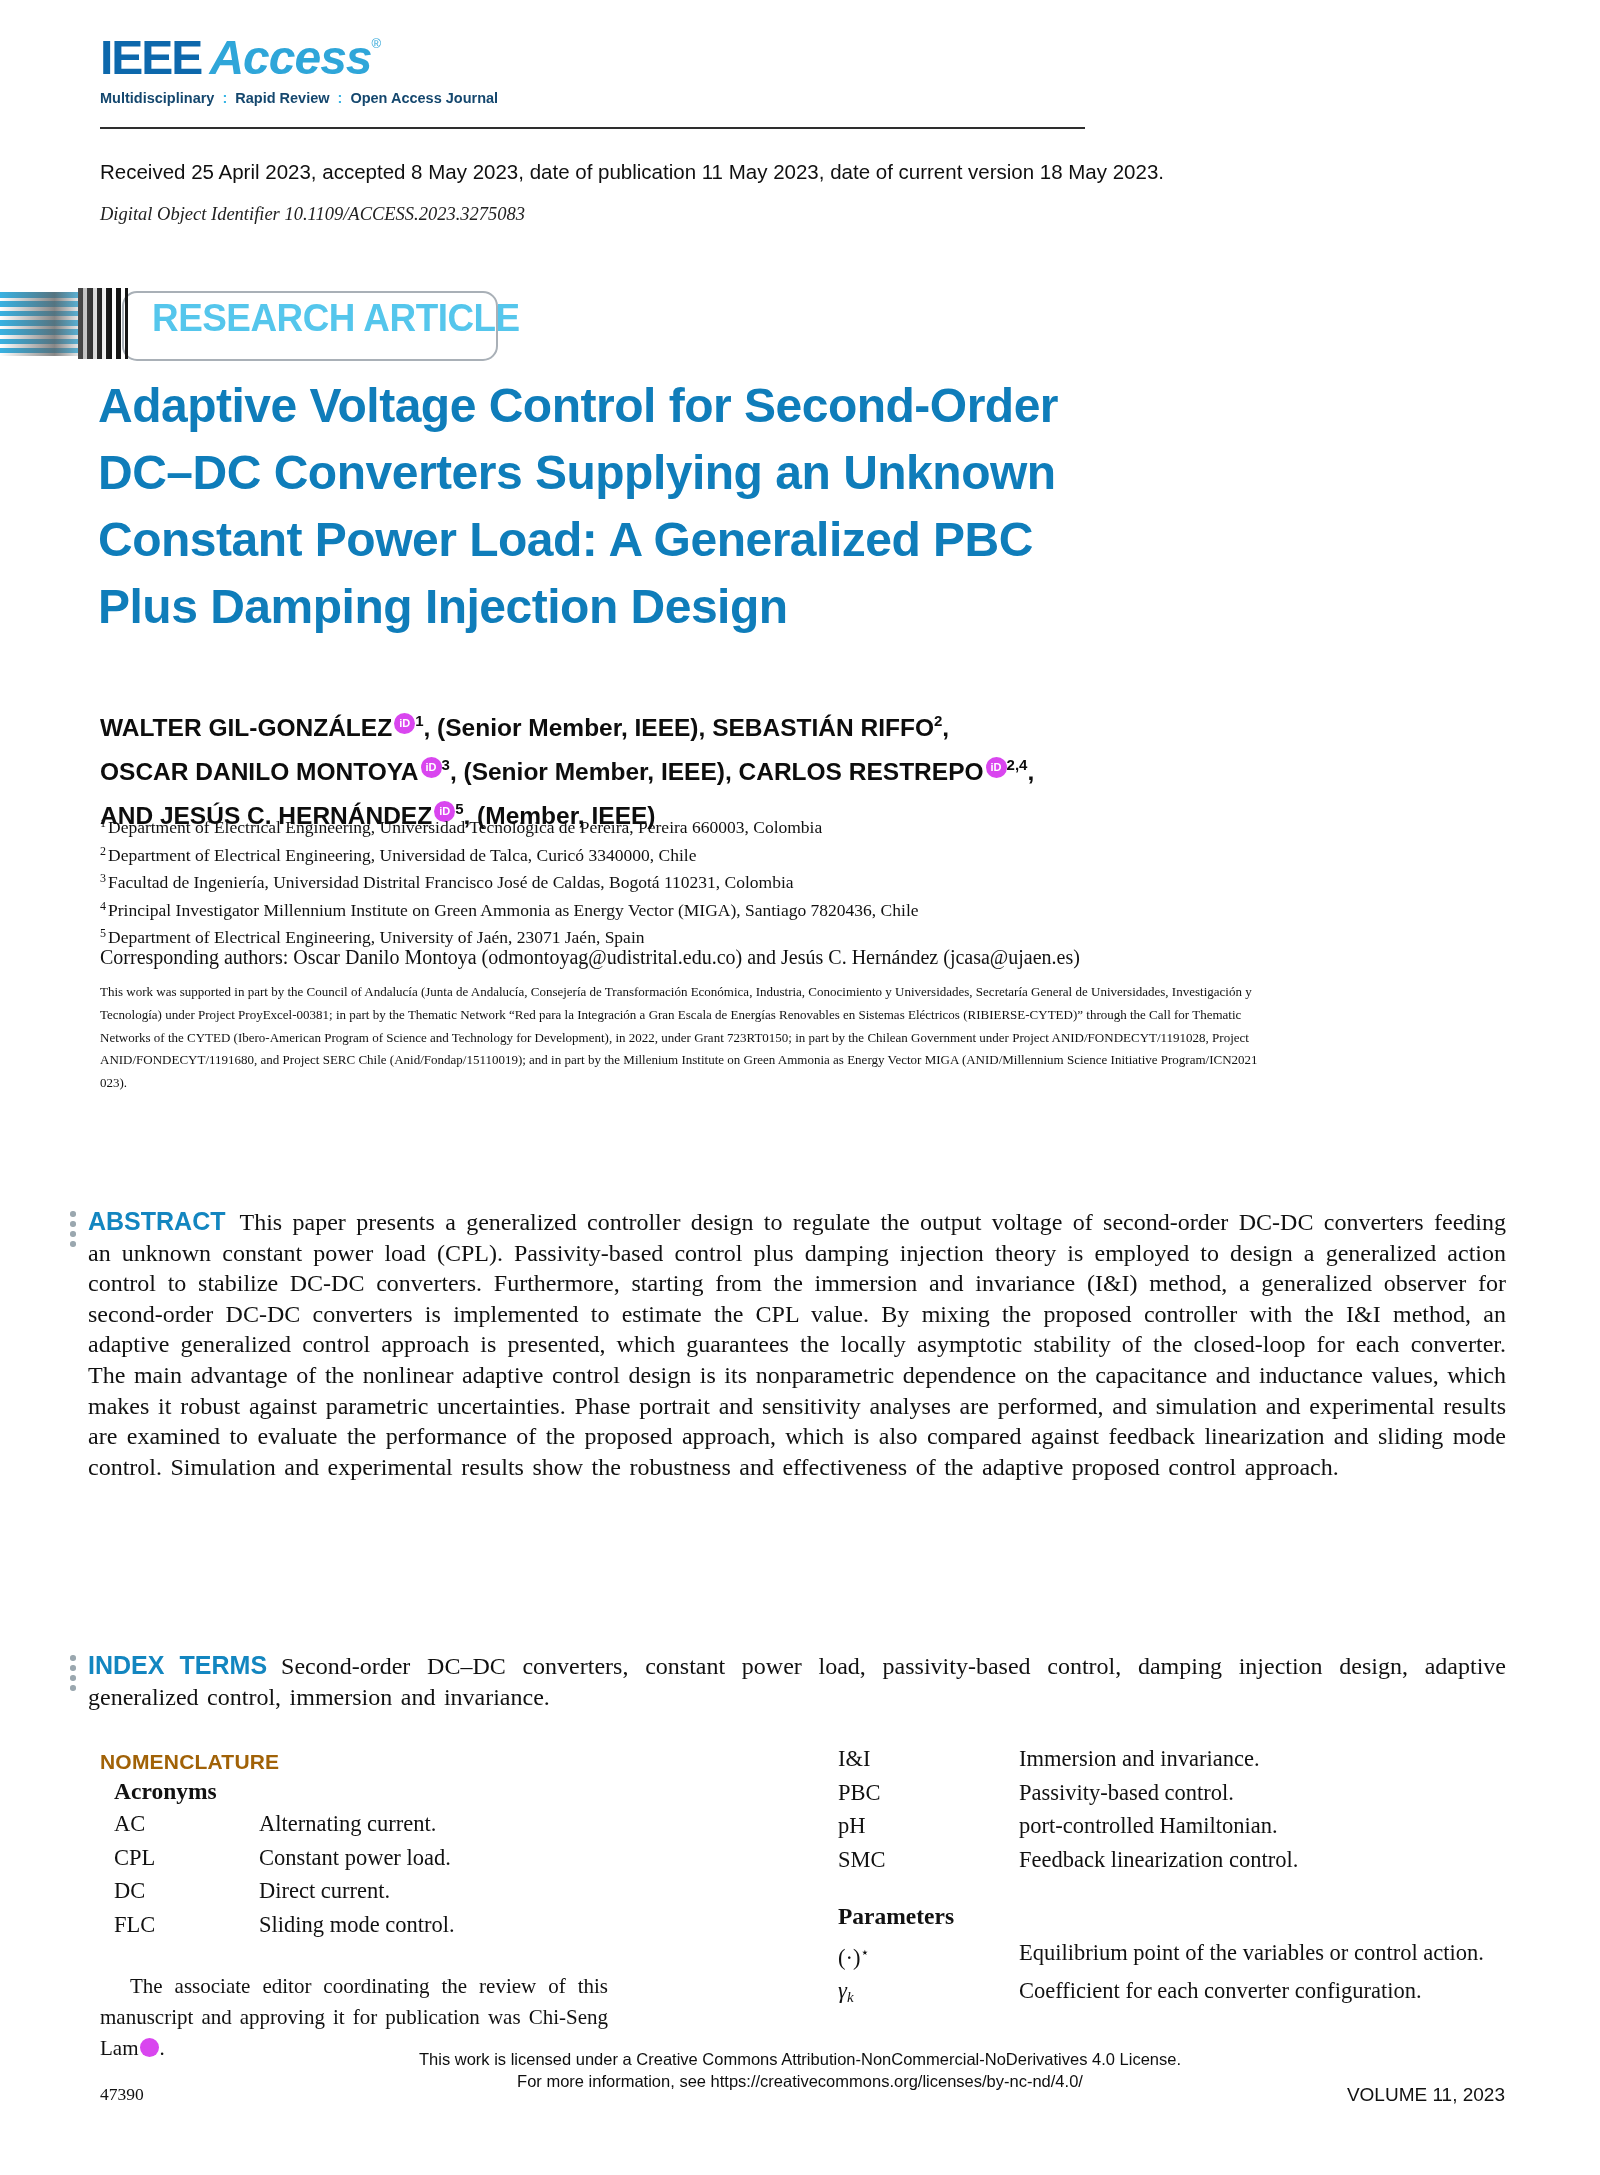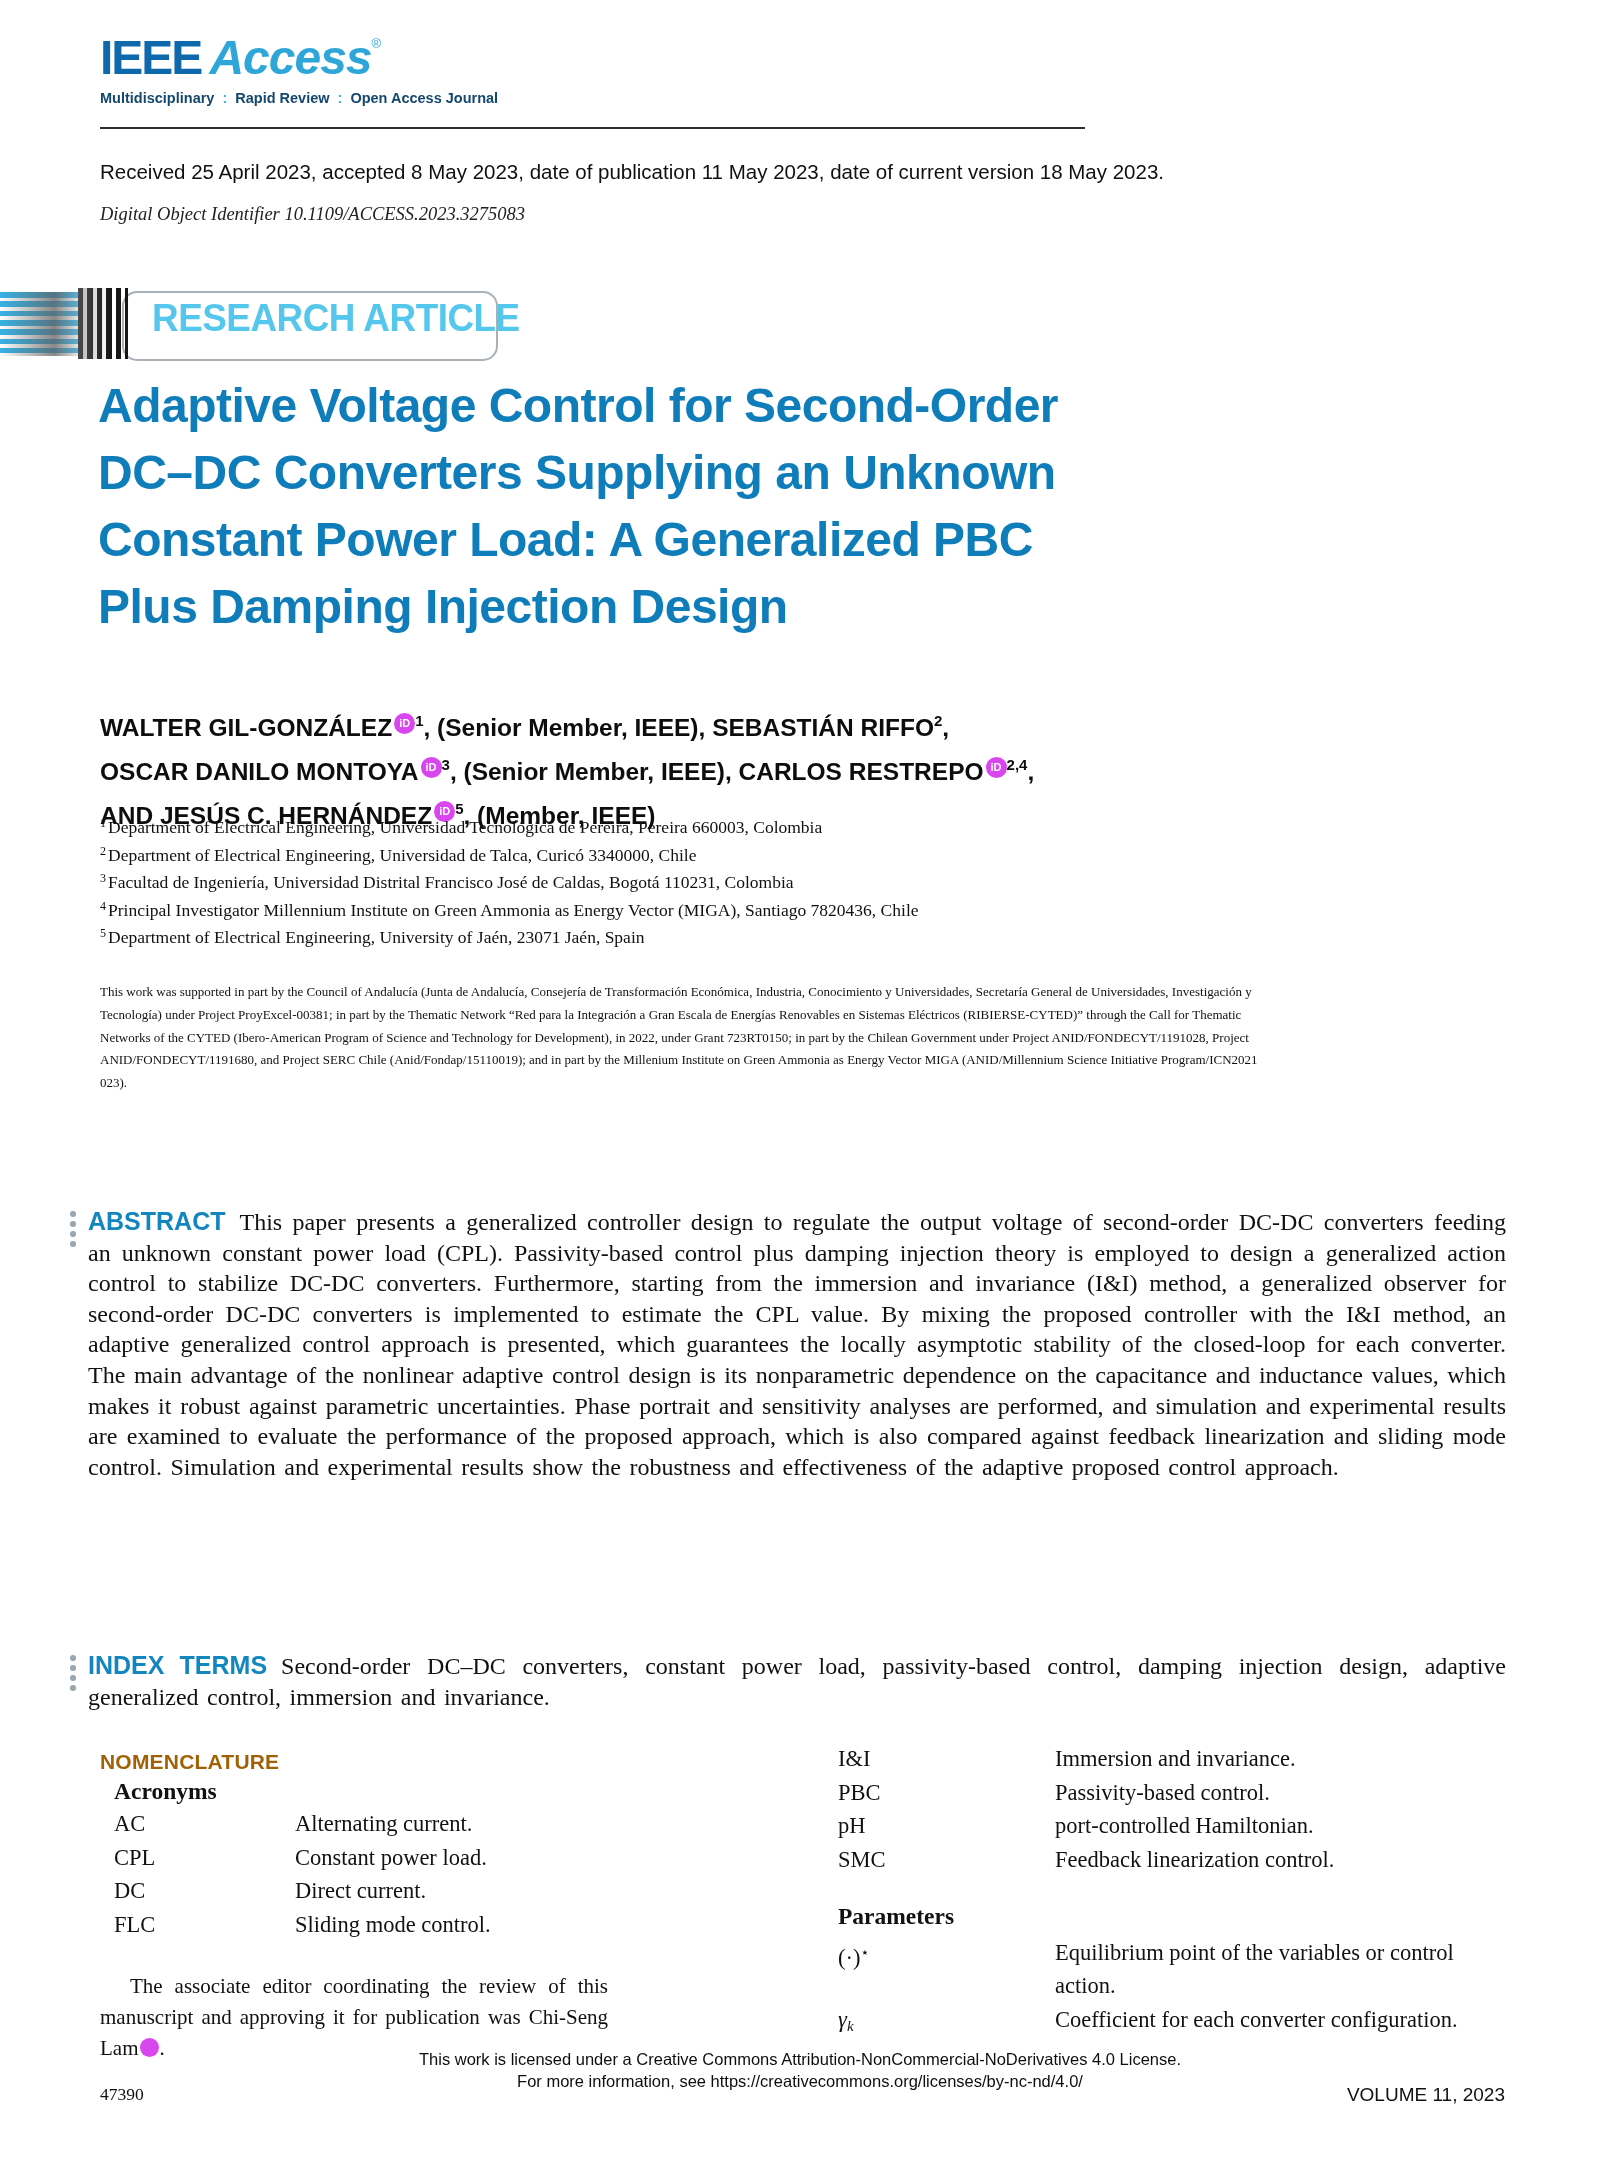--- a/index.html
+++ b/index.html
@@ -65,21 +65,21 @@
       font-size:25px;word-spacing:0;margin-right:14px;white-space:nowrap;}
   .marker-dots{position:absolute;left:-18px;top:5px;}
   .marker-dots i{display:block;width:5.5px;height:5.5px;border-radius:50%;background:#9aa7af;margin-bottom:4.6px;}
 
   
   .nom-heading{font-family:"Liberation Sans","DejaVu Sans",sans-serif;font-weight:bold;font-size:21px;
       color:#a16207;letter-spacing:.2px;}
   .sub-heading{font-weight:bold;font-size:23.5px;margin:4px 0 2px 14px;}
   .nom-left{position:absolute;left:100px;top:1750px;width:530px;}
   .nom-rows{margin-left:14px;font-size:22.5px;line-height:33.5px;}
-  .nom-row{display:flex;gap:36px;}
+  .nom-row{display:flex;}
   .nom-term{width:145px;flex:none;}
   .nom-def{flex:1;}
   .nom-right{position:absolute;left:838px;top:1742px;width:665px;font-size:22.5px;line-height:33.5px;}
   .nom-right .nom-term{width:181px;}
   .params-heading{font-weight:bold;font-size:23.5px;margin-top:24px;margin-bottom:2px;}
   .term-sup{font-size:14px;vertical-align:8px;font-family:"DejaVu Sans",sans-serif;}
   .term-sub{font-size:15px;vertical-align:-4px;font-style:italic;}
   .gamma{font-style:italic;}
 
   
@@ -138,20 +138,21 @@
   </div>
 
   <div class="affiliations">
     <div><sup>1</sup><span>Department of Electrical Engineering, Universidad Tecnológica de Pereira, Pereira 660003, Colombia</span></div>
     <div><sup>2</sup><span>Department of Electrical Engineering, Universidad de Talca, Curicó 3340000, Chile</span></div>
     <div><sup>3</sup><span>Facultad de Ingeniería, Universidad Distrital Francisco José de Caldas, Bogotá 110231, Colombia</span></div>
     <div><sup>4</sup><span>Principal Investigator Millennium Institute on Green Ammonia as Energy Vector (MIGA), Santiago 7820436, Chile</span></div>
     <div><sup>5</sup><span>Department of Electrical Engineering, University of Jaén, 23071 Jaén, Spain</span></div>
   </div>
 
+  <div class="corresponding">Corresponding authors: Oscar Danilo Montoya (odmontoyag@udistrital.edu.co) and Jesús C. Hernández (jcasa@ujaen.es)</div>
   <div class="funding">This work was supported in part by the Council of Andalucía (Junta de Andalucía, Consejería de Transformación Económica, Industria, Conocimiento y Universidades, Secretaría General de Universidades, Investigación y Tecnología) under Project ProyExcel-00381; in part by the Thematic Network “Red para la Integración a Gran Escala de Energías Renovables en Sistemas Eléctricos (RIBIERSE-CYTED)” through the Call for Thematic Networks of the CYTED (Ibero-American Program of Science and Technology for Development), in 2022, under Grant 723RT0150; in part by the Chilean Government under Project ANID/FONDECYT/1191028, Project ANID/FONDECYT/1191680, and Project SERC Chile (Anid/Fondap/15110019); and in part by the Millenium Institute on Green Ammonia as Energy Vector MIGA (ANID/Millennium Science Initiative Program/ICN2021 023).</div>
 
   <div class="lead-block abstract">
     <span class="marker-dots">
         <i></i>
         <i></i>
         <i></i>
         <i></i>
       </span>
     <span class="lead-label">ABSTRACT</span><span>This paper presents a generalized controller design to regulate the output voltage of second-order DC-DC converters feeding an unknown constant power load (CPL). Passivity-based control plus damping injection theory is employed to design a generalized action control to stabilize DC-DC converters. Furthermore, starting from the immersion and invariance (I&amp;I) method, a generalized observer for second-order DC-DC converters is implemented to estimate the CPL value. By mixing the proposed controller with the I&amp;I method, an adaptive generalized control approach is presented, which guarantees the locally asymptotic stability of the closed-loop for each converter. The main advantage of the nonlinear adaptive control design is its nonparametric dependence on the capacitance and inductance values, which makes it robust against parametric uncertainties. Phase portrait and sensitivity analyses are performed, and simulation and experimental results are examined to evaluate the performance of the proposed approach, which is also compared against feedback linearization and sliding mode control. Simulation and experimental results show the robustness and effectiveness of the adaptive proposed control approach.</span>

